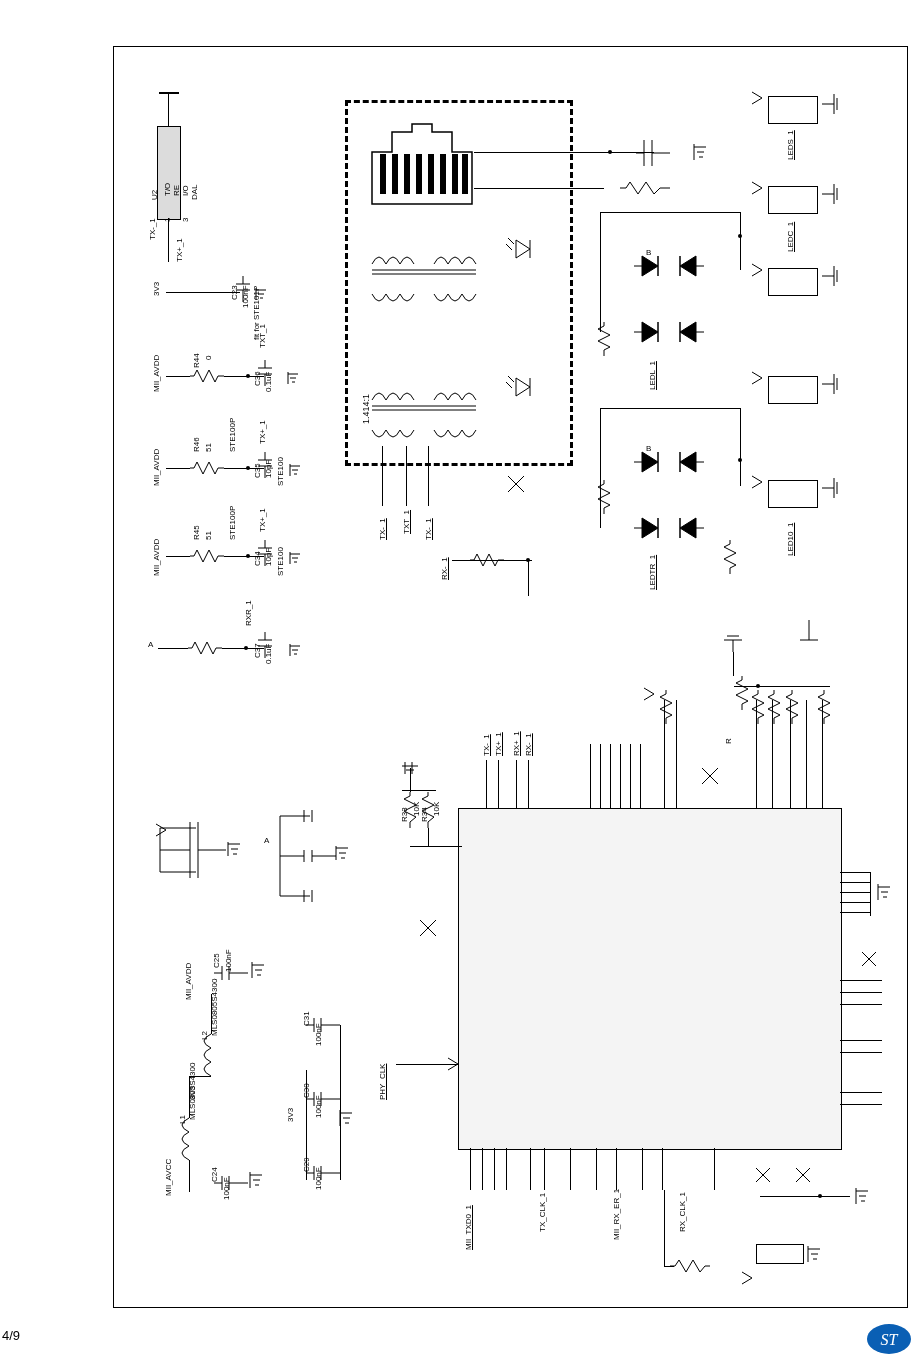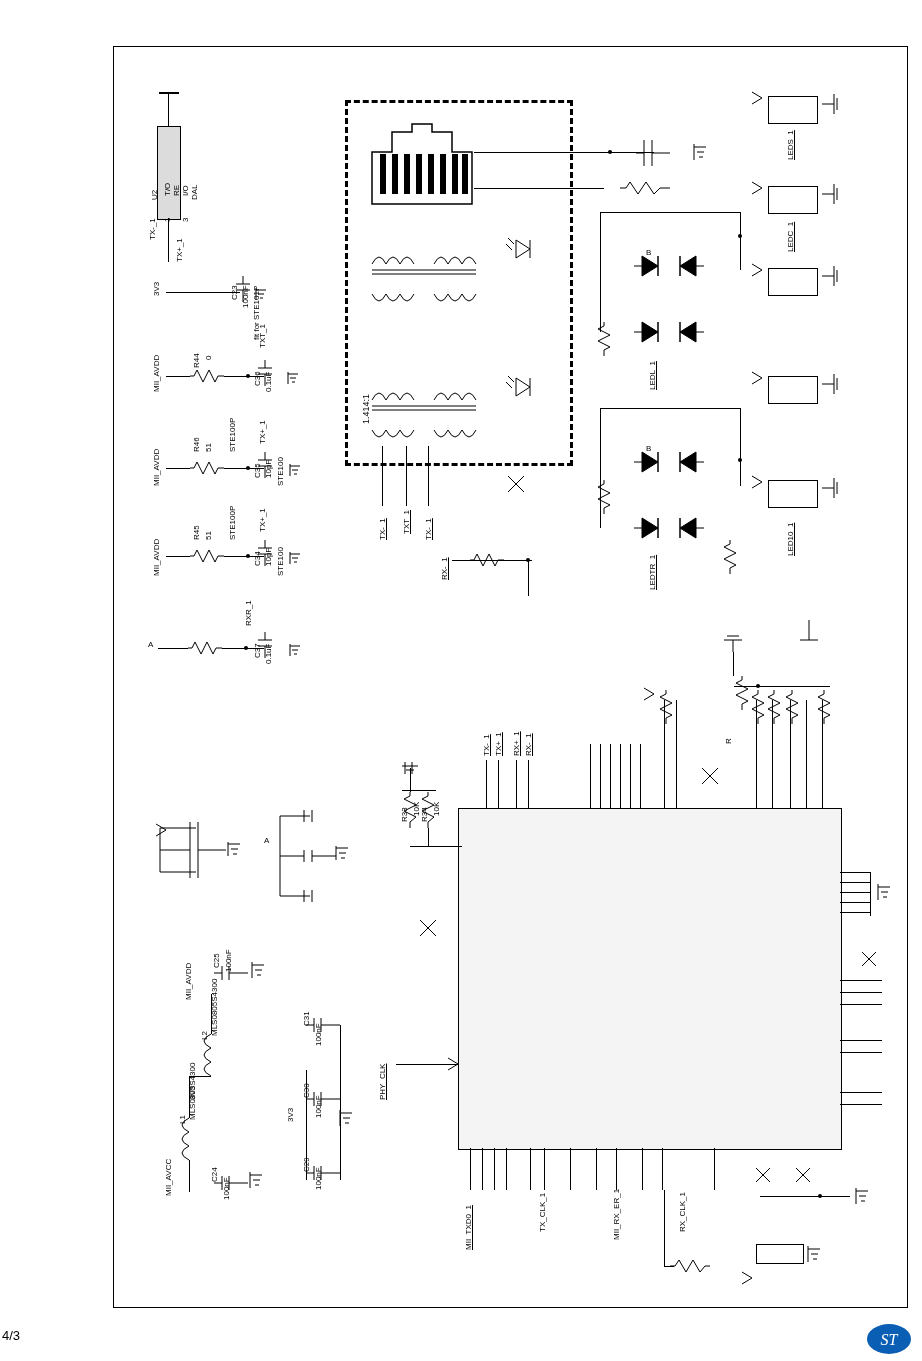--- a/index.html
+++ b/index.html
@@ -808,21 +808,21 @@
       </svg>
     </div>
 
   <div class="ic" style="left:400px;top:762px;">
     <svg width="26" height="12">
         <line x1="5" y1="0" x2="5" y2="12" stroke="#000"></line>
         <line x1="12" y1="0" x2="12" y2="12" stroke="#000"></line>
       </svg>
   </div>
 
-  <div class="footer" style="left:2px;top:1328px;">4/3</div>
+  <div class="footer" style="left:2px;top:1328px;">4/9</div>
   <div class="logo">
     <svg width="46" height="32" viewBox="0 0 46 32">
       <ellipse cx="23" cy="16" rx="22" ry="15" fill="#0a5fb4"></ellipse>
       <text x="23" y="22" text-anchor="middle" fill="#ffffff" font-family="Liberation Serif, serif" font-size="16" font-style="italic">ST</text>
     </svg>
   </div>
 
 </div>
 
 </body></html>

